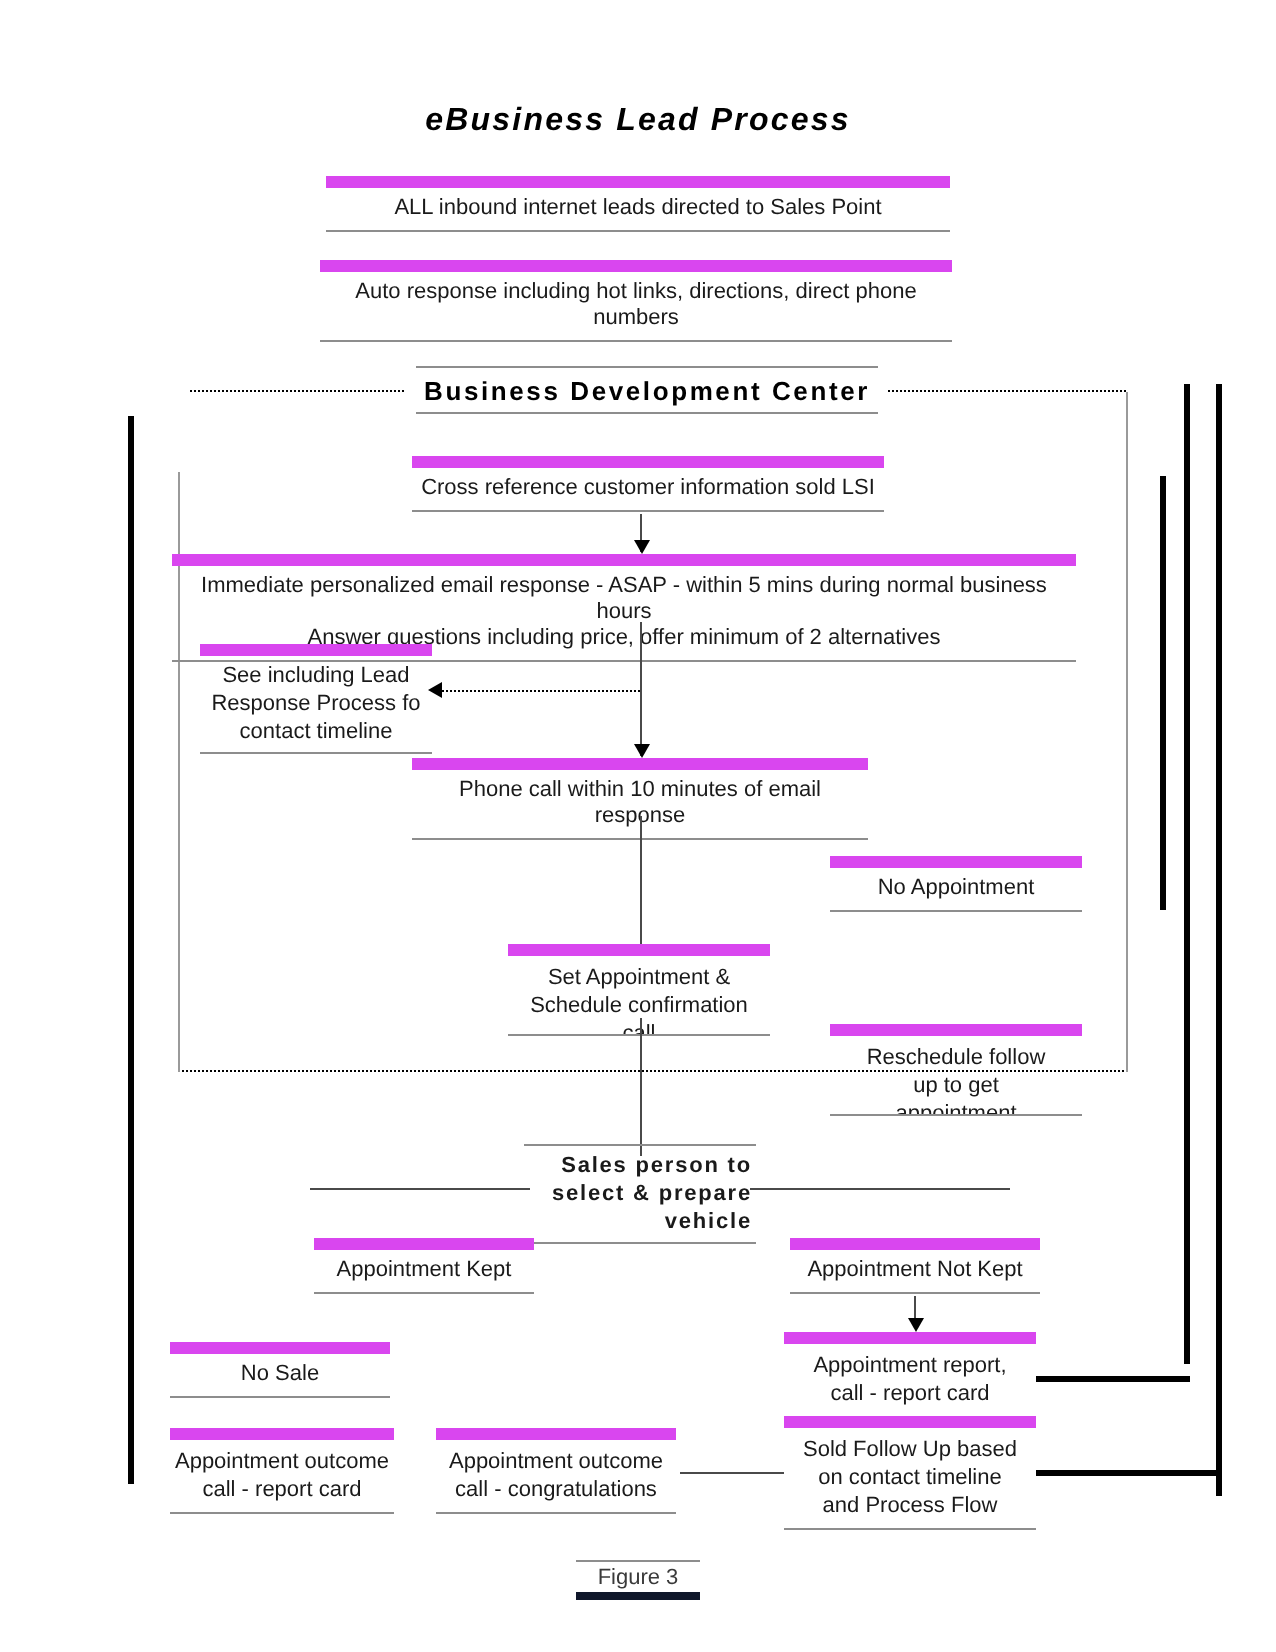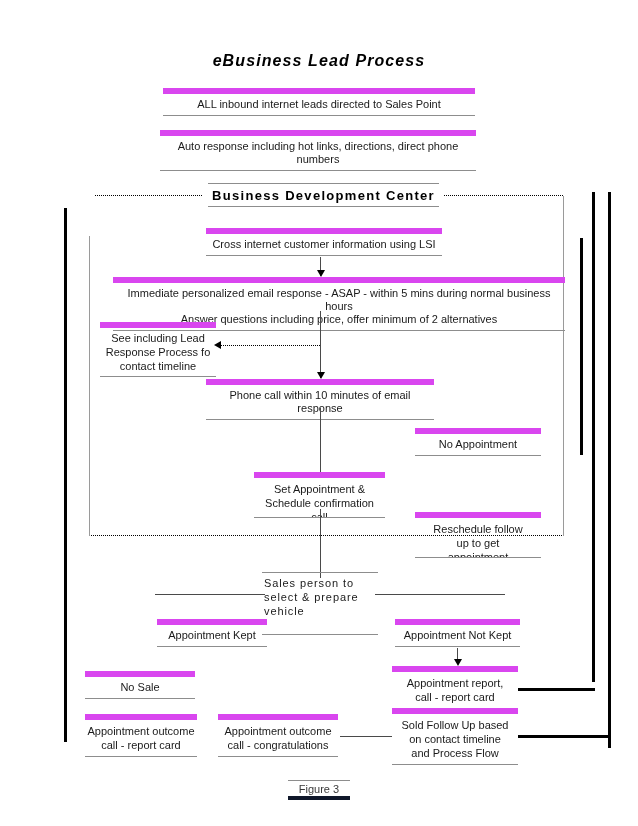--- a/index.html
+++ b/index.html
@@ -51,28 +51,29 @@
     font-size: 13px;
     font-weight: bold;
     letter-spacing: 1.3px;
     color: #000;
     border-top: 1px solid #8d8d8d;
     border-bottom: 1px solid #8d8d8d;
     padding: 4px 2px 3px 2px;
   }
 
   .sales-box {
-    text-align: left;
+    text-align: right;
     font-size: 11px;
     line-height: 14px;
     letter-spacing: 0.9px;
     color: #1a1a1a;
     border-top: 1px solid #8d8d8d;
     border-bottom: 1px solid #8d8d8d;
-    padding: 3px 2px 16px 2px;
+    padding: 3px 2px 3px 2px;
+    font-weight: bold;
   }
 
   .fig-box {
     text-align: center;
     font-size: 11px;
     color: #3a3a3a;
     border-top: 1px solid #8d8d8d;
     border-bottom: 4px solid #0f172a;
     padding: 2px 2px 1px 2px;
   }
@@ -119,26 +120,26 @@
 
   <div class="abs dotted-h" style="left:95px; top:195px; width:107px;"></div>
   <div class="abs dotted-h" style="left:444px; top:195px; width:119px;"></div>
   <div class="abs dotted-h" style="left:89px; top:535px; width:475px;"></div>
 
   <div class="abs lane-v" style="left:89px; top:236px; height:300px;"></div>
   <div class="abs lane-v" style="left:563px; top:196px; height:340px;"></div>
 
   <div class="abs hdr-box" style="left:208px; top:183px; width:231px;">Business Development Center</div>
 
-  <div class="abs rbox" style="left:206px; top:228px; width:236px;">Cross internet customer information using LSI</div>
+  <div class="abs rbox" style="left:206px; top:228px; width:236px;">Cross reference customer information sold LSI</div>
 
   <div class="abs vline" style="left:320px; top:257px; height:19px;"></div>
   <div class="abs arrow-down" style="left:317px; top:270px;"></div>
 
-  <div class="abs rbox" style="left:113px; top:277px; width:452px;">
+  <div class="abs rbox" style="left:86px; top:277px; width:452px;">
     <div>Immediate personalized email response - ASAP - within 5 mins during normal business hours</div>
     <div>Answer questions including price, offer minimum of 2 alternatives</div>
   </div>
 
   <div class="abs vline" style="left:320px; top:311px; height:67px;"></div>
   <div class="abs arrow-down" style="left:317px; top:372px;"></div>
 
   <div class="abs rbox tight" style="left:100px; top:322px; width:116px; line-height:14px;">
     <div>See including Lead</div>
     <div>Response Process fo</div>

